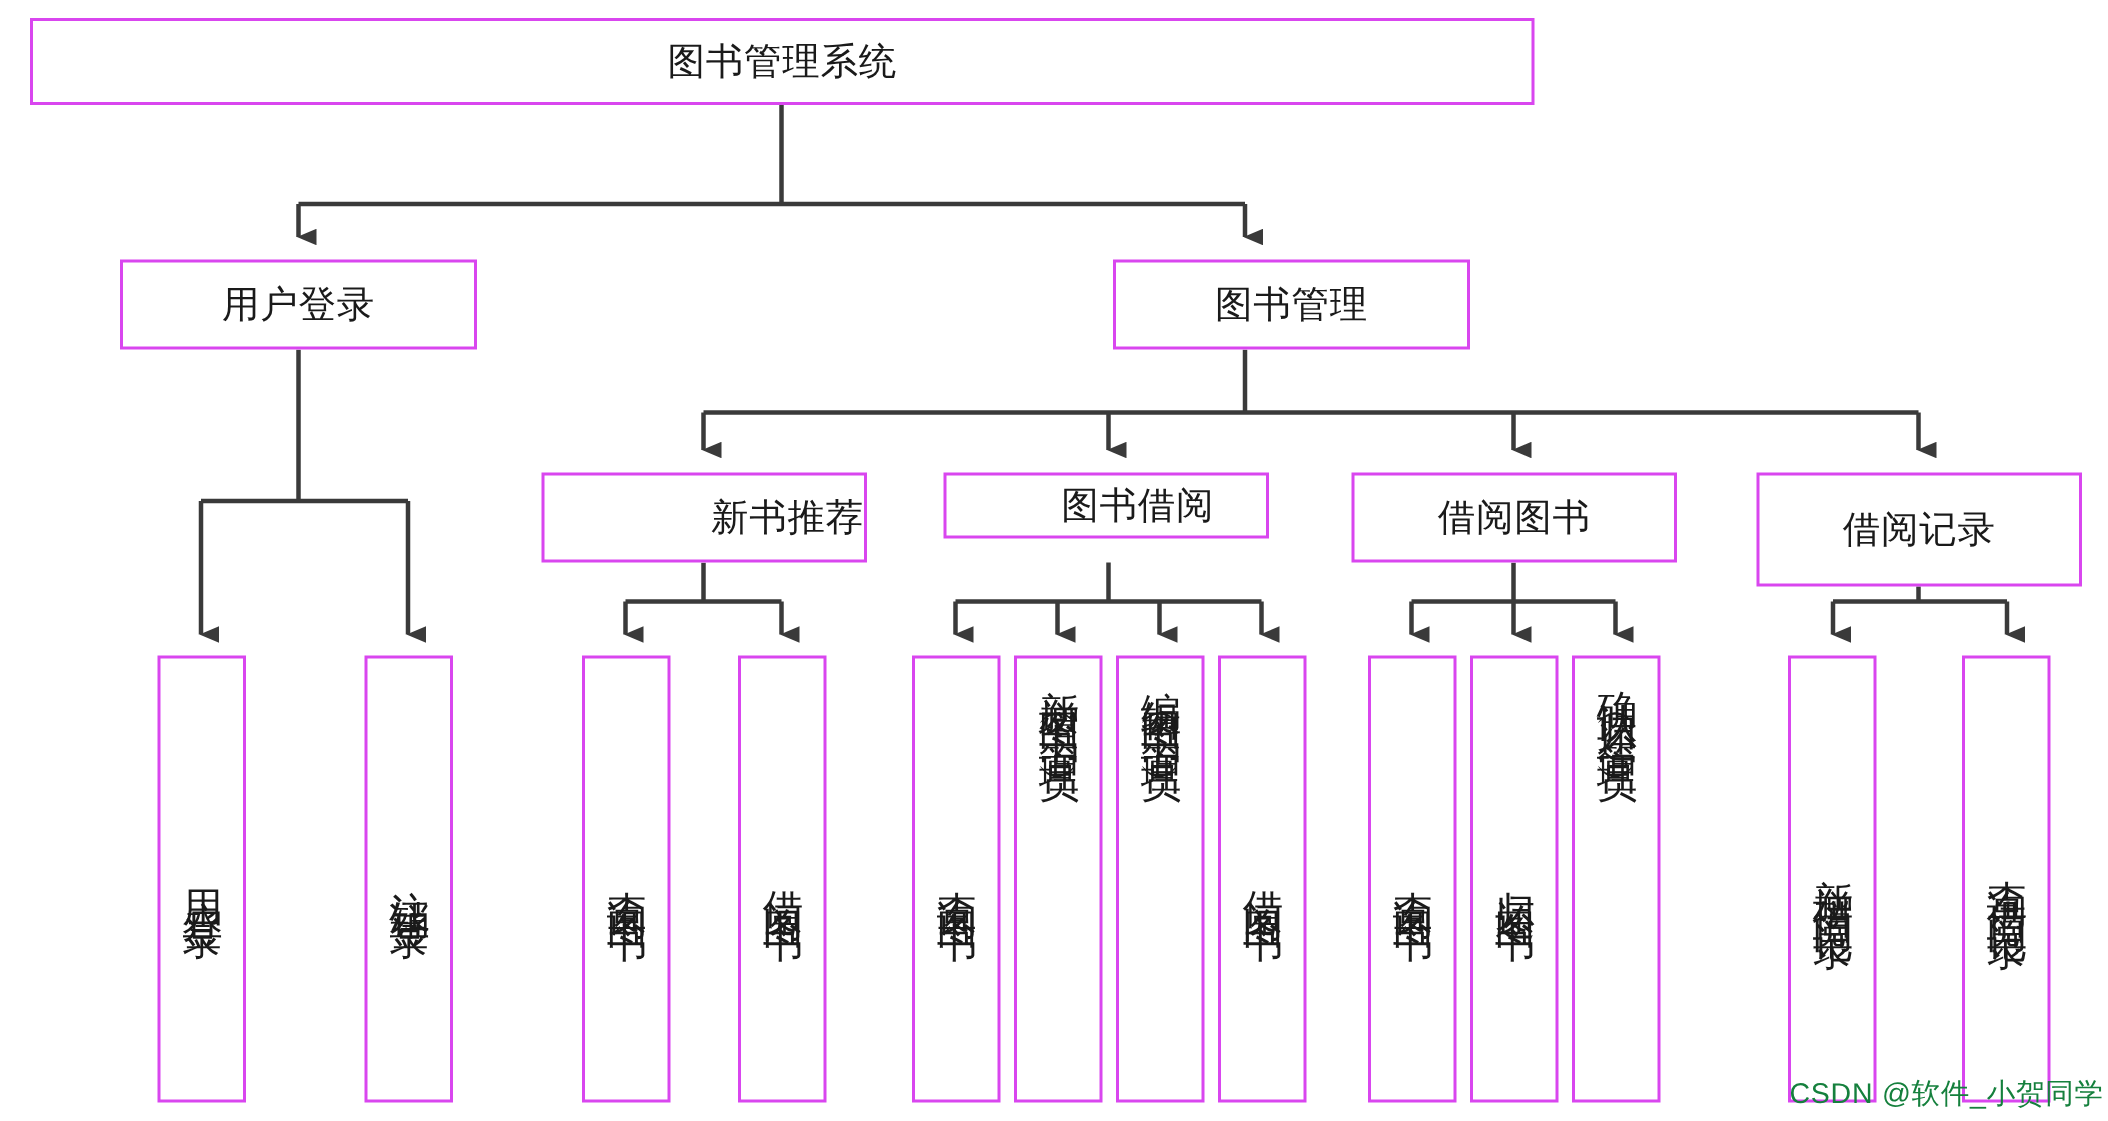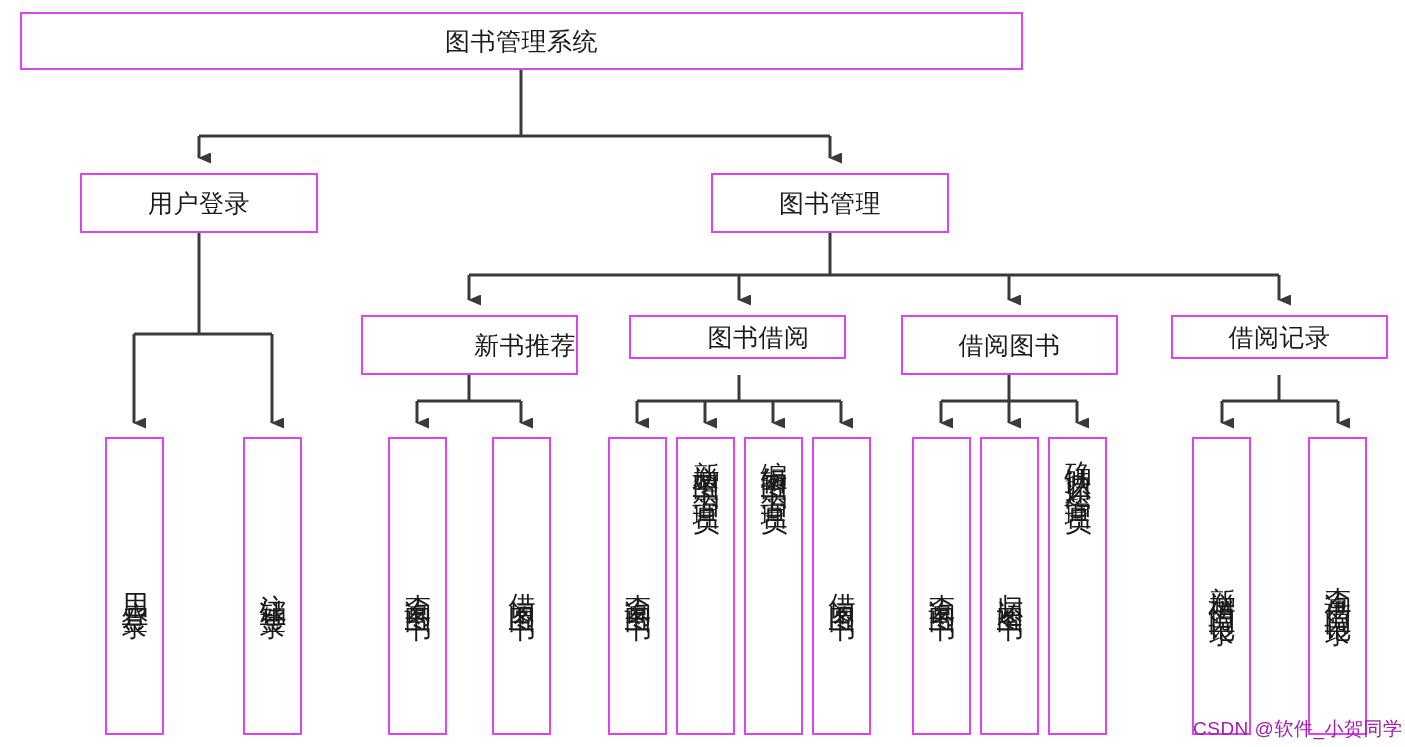--- a/index.html
+++ b/index.html
@@ -55,21 +55,21 @@
     font-size: 27px;
     letter-spacing: 7px;
     line-height: 1;
   }
   .vert.center-text {
     align-items: center;
   }
   .watermark {
     position: absolute;
     font-size: 19px;
-    color: #a21caf;
+    color: #15803d;
     white-space: nowrap;
     letter-spacing: 0.5px;
   }
 </style>
 </head>
 <body>
 
 <div id="canvas">
 
   <svg class="edges" viewBox="0 0 1405 747">
@@ -122,34 +122,34 @@
     </g>
   </svg>
 
   <div class="node horiz" style="left:20px; top:12px; width:1003px; height:58px;">
     <span class="node-label">图书管理系统</span>
   </div>
 
   <div class="node horiz" style="left:80px; top:173px; width:238px; height:60px;">
     <span class="node-label">用户登录</span>
   </div>
-  <div class="node horiz" style="left:711px; top:173px; width:238px; height:60px;">
+  <div class="node horiz" style="left:742px; top:173px; width:238px; height:60px;">
     <span class="node-label">图书管理</span>
   </div>
 
   <div class="node horiz" style="left:361px; top:315px; width:217px; height:60px;justify-content:flex-end;">
     <span class="node-label">新书推荐</span>
   </div>
   <div class="node horiz" style="left:629px; top:315px; width:217px; height:44px;padding-left:42px;">
     <span class="node-label">图书借阅</span>
   </div>
   <div class="node horiz" style="left:901px; top:315px; width:217px; height:60px;">
     <span class="node-label">借阅图书</span>
   </div>
-  <div class="node horiz" style="left:1171px; top:315px; width:217px; height:44px;text-align:center;">
+  <div class="node horiz" style="left:1171px; top:315px; width:217px; height:76px;text-align:center;">
     <span class="node-label">借阅记录</span>
   </div>
 
   <div class="node vert center-text" style="left:105px; top:437px; width:59px; height:298px;">
     <span class="node-label">用户登录</span>
   </div>
   <div class="node vert center-text" style="left:243px; top:437px; width:59px; height:298px;">
     <span class="node-label">注销登录</span>
   </div>
 

